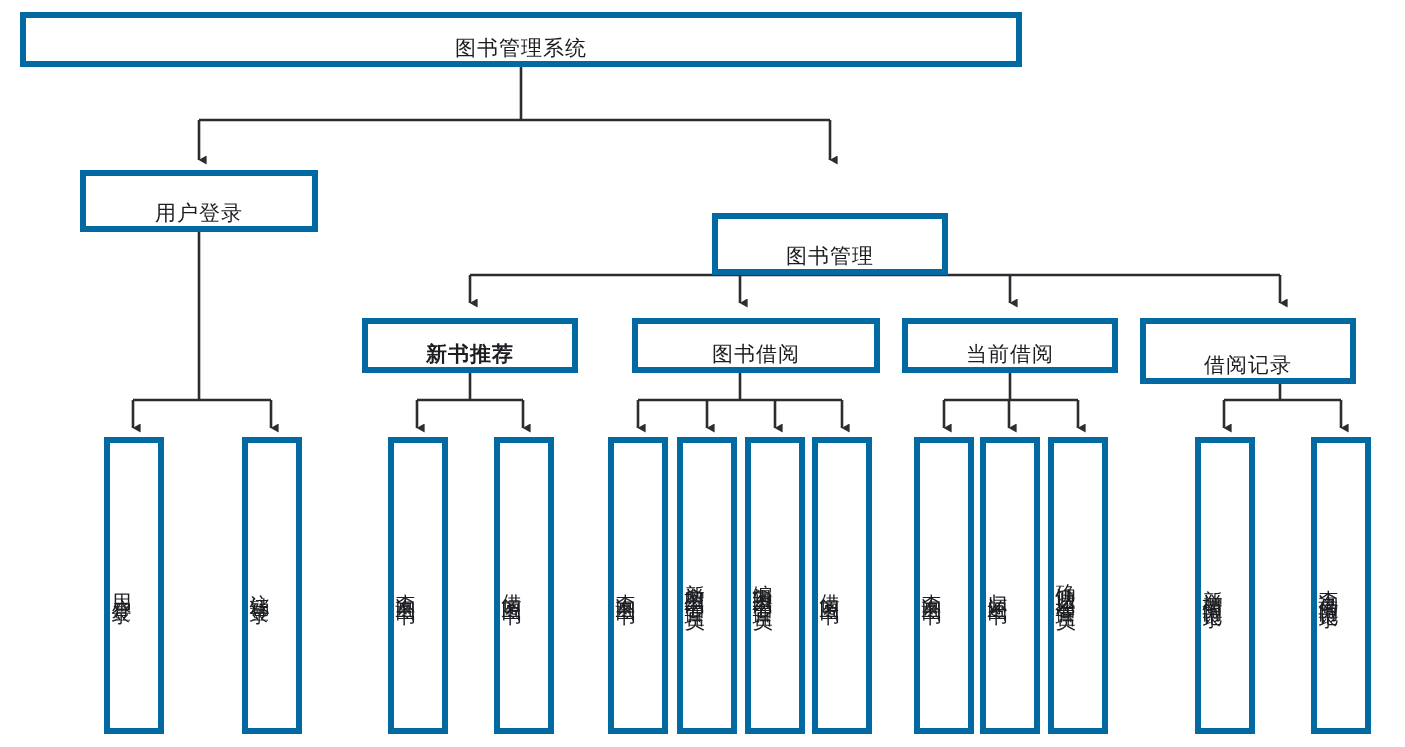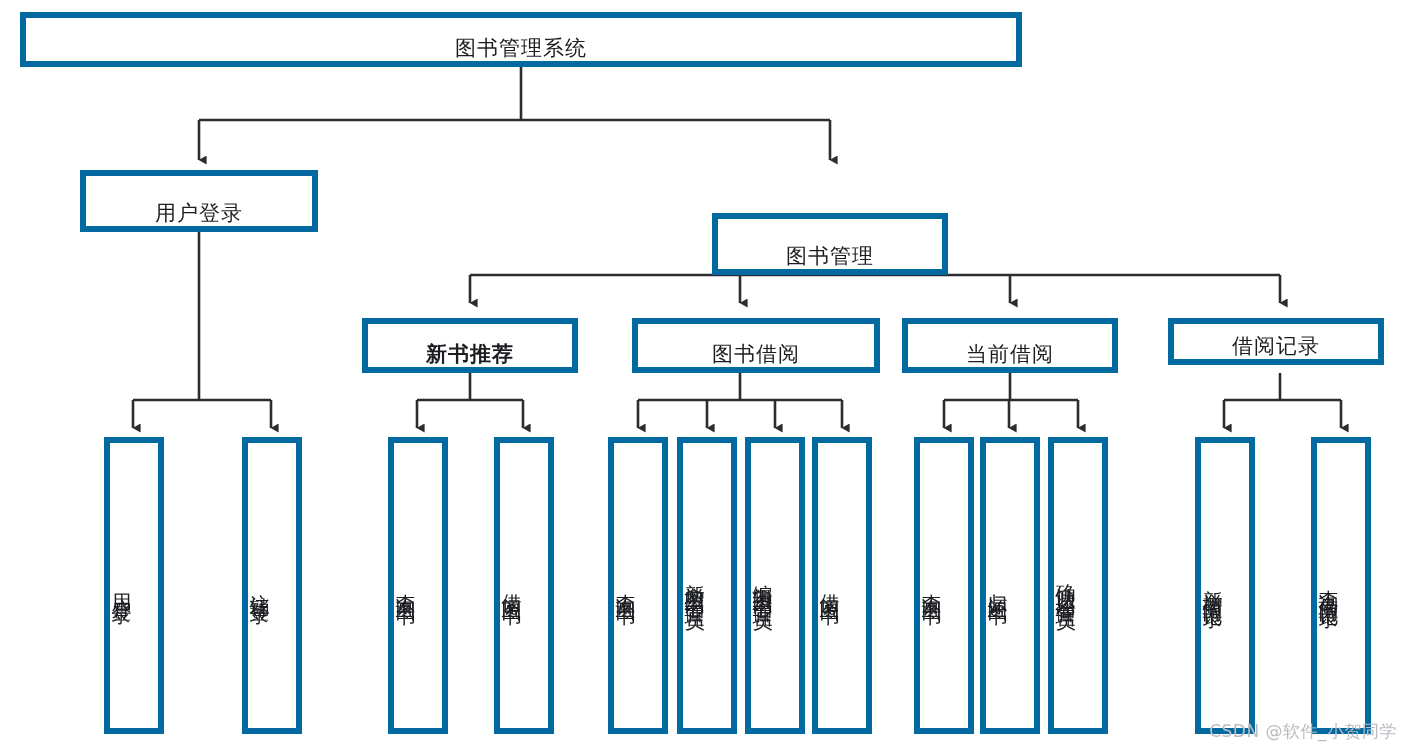--- a/index.html
+++ b/index.html
@@ -131,21 +131,21 @@
 
   <div class="node h" style="left:362px; top:318px; width:216px; height:55px;font-weight:bold;">
     <span>新书推荐</span>
   </div>
   <div class="node h" style="left:632px; top:318px; width:248px; height:55px;">
     <span>图书借阅</span>
   </div>
   <div class="node h" style="left:902px; top:318px; width:216px; height:55px;">
     <span>当前借阅</span>
   </div>
-  <div class="node h" style="left:1168px; top:318px; width:216px; height:47px;">
+  <div class="node h" style="left:1140px; top:318px; width:216px; height:66px;">
     <span>借阅记录</span>
   </div>
 
   <div class="node v" style="left:104px; top:437px; width:60px; height:297px;">
     <span class="vtext">用户登录</span>
   </div>
   <div class="node v" style="left:242px; top:437px; width:60px; height:297px;">
     <span class="vtext">注销登录</span>
   </div>
 
@@ -179,15 +179,14 @@
     <span class="vtext">确认归还（管理员）</span>
   </div>
 
   <div class="node v" style="left:1195px; top:437px; width:60px; height:297px;">
     <span class="vtext">新增借阅记录</span>
   </div>
   <div class="node v" style="left:1311px; top:437px; width:60px; height:297px;">
     <span class="vtext">查询借阅记录</span>
   </div>
 
-  <div class="watermark">CSDN @软件_小贺同学</div>
 
 </div>
 
 </body></html>

